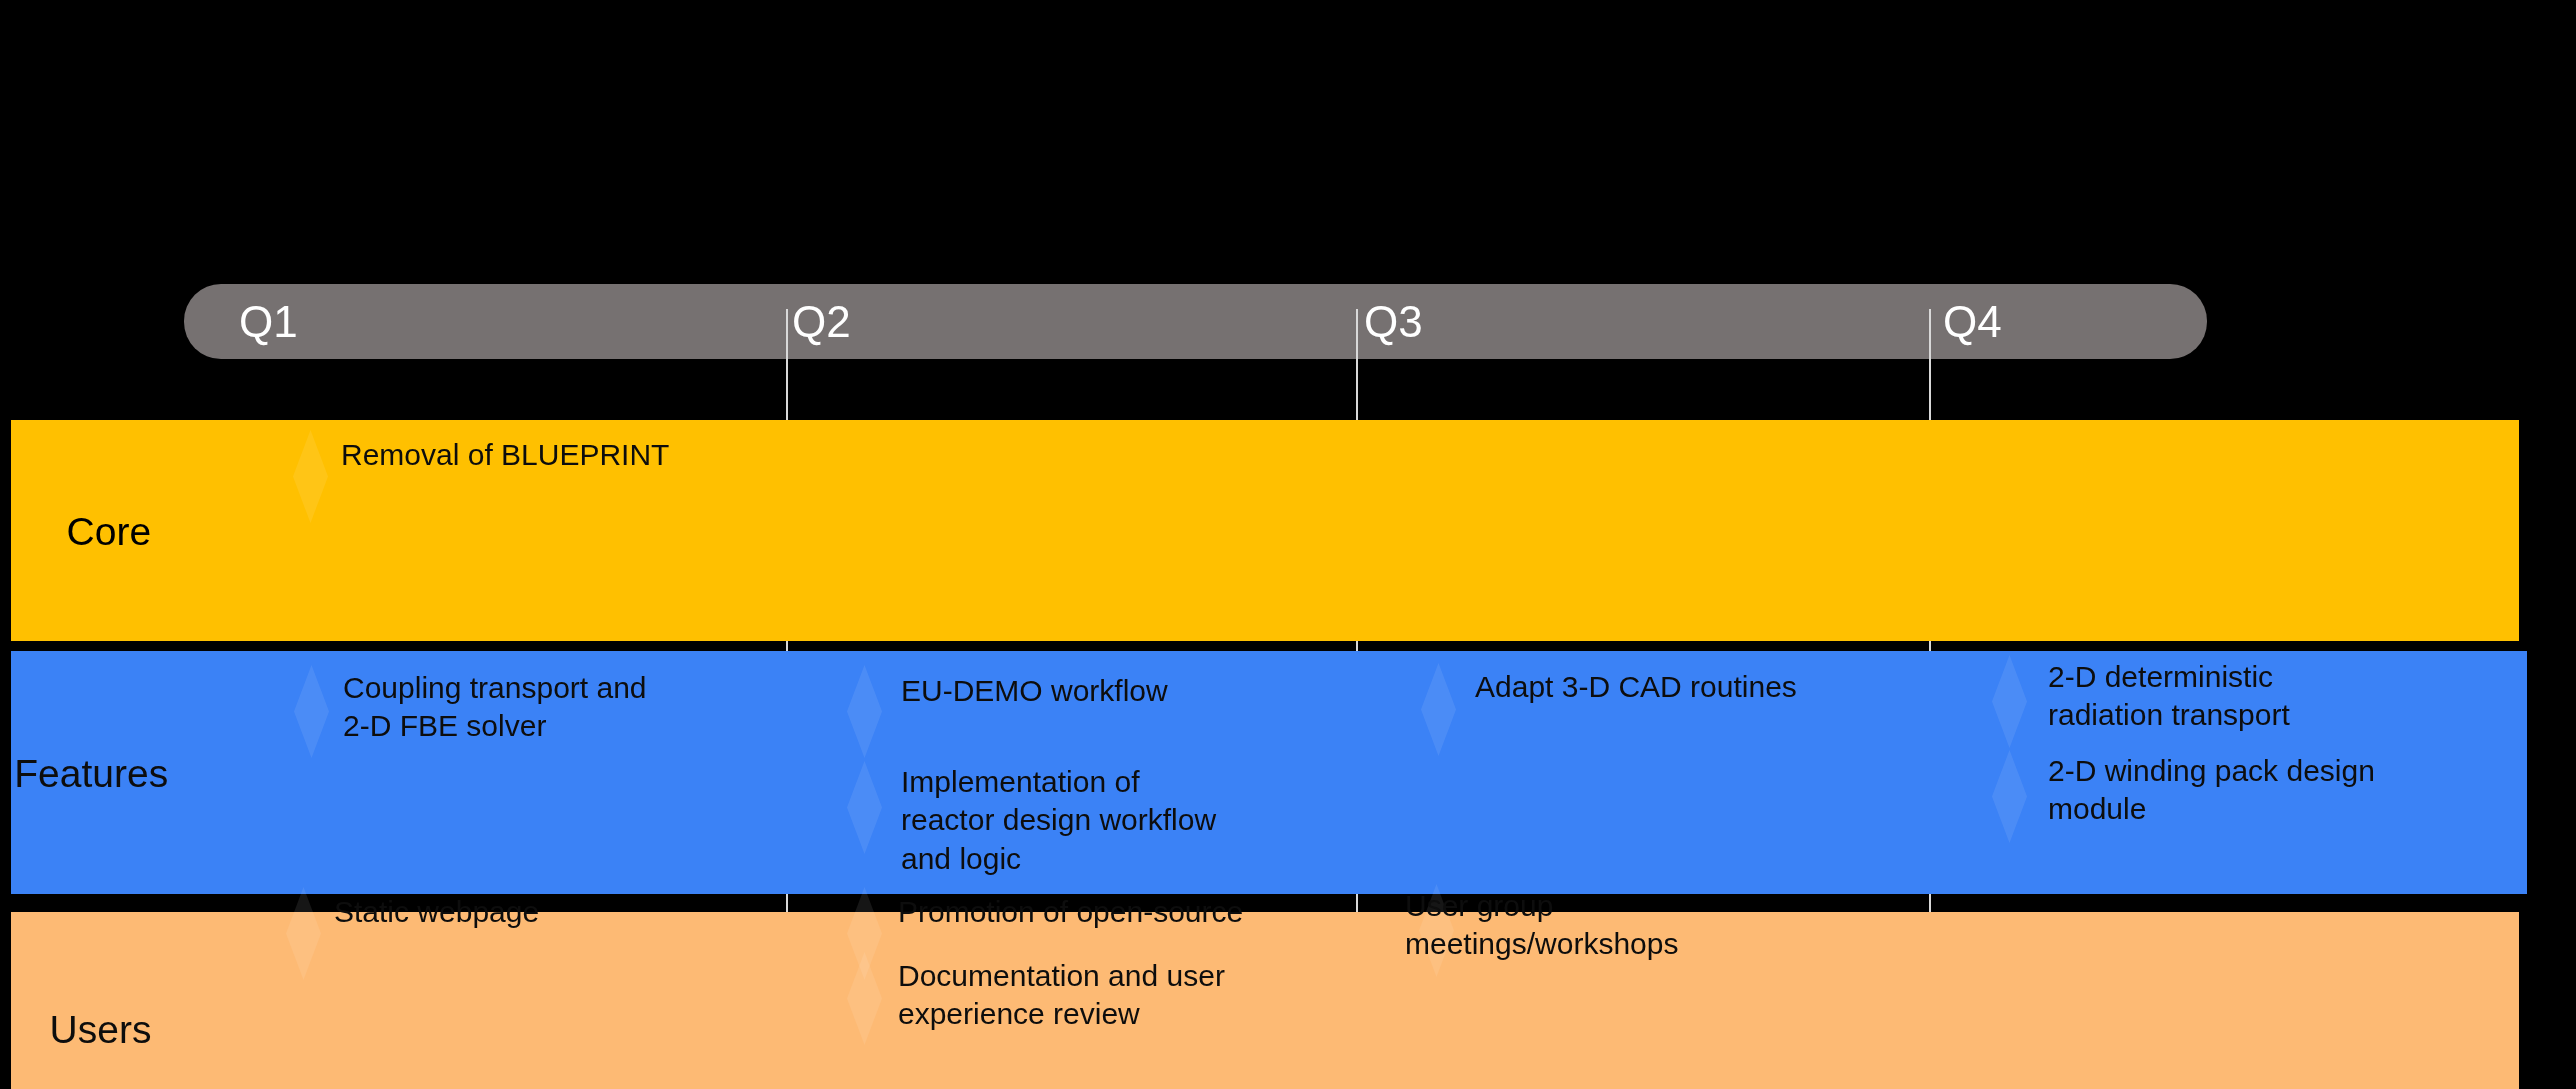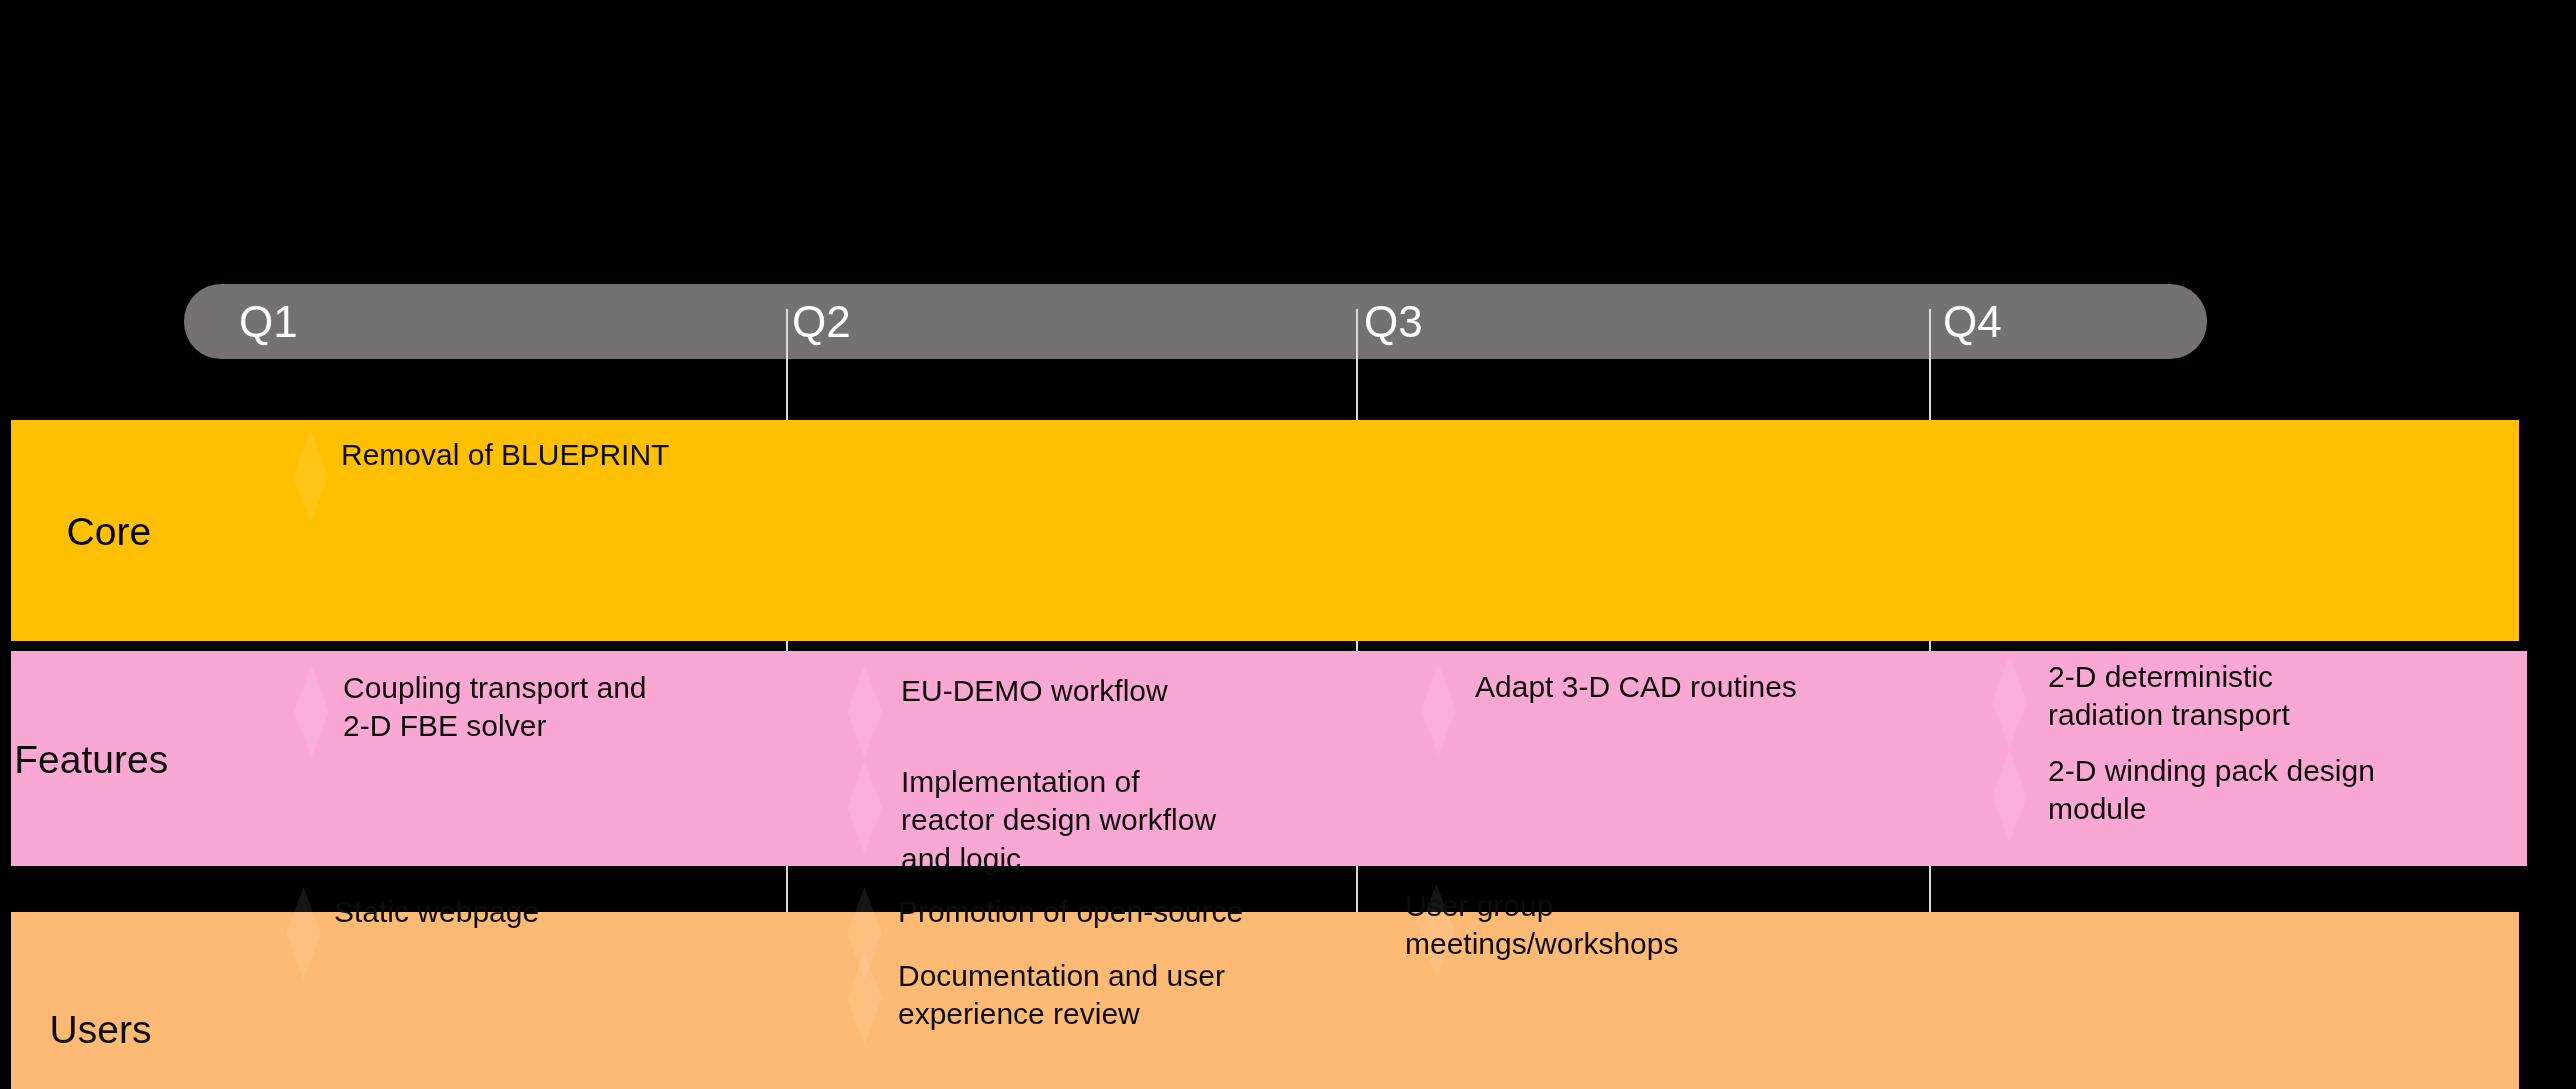--- a/index.html
+++ b/index.html
@@ -70,22 +70,22 @@
   }
   .lane-core {
     top: 420px;
     width: 2508px;
     height: 221px;
     background: #FFC000;
   }
   .lane-features {
     top: 651px;
     width: 2516px;
-    height: 215px;
-    background: #f9a8d4;
+    height: 243px;
+    background: #3b82f6;
   }
   .lane-users {
     top: 912px;
     width: 2508px;
     height: 234px;
     background: #fdba74;
   }
 
   
   .lane-name {

